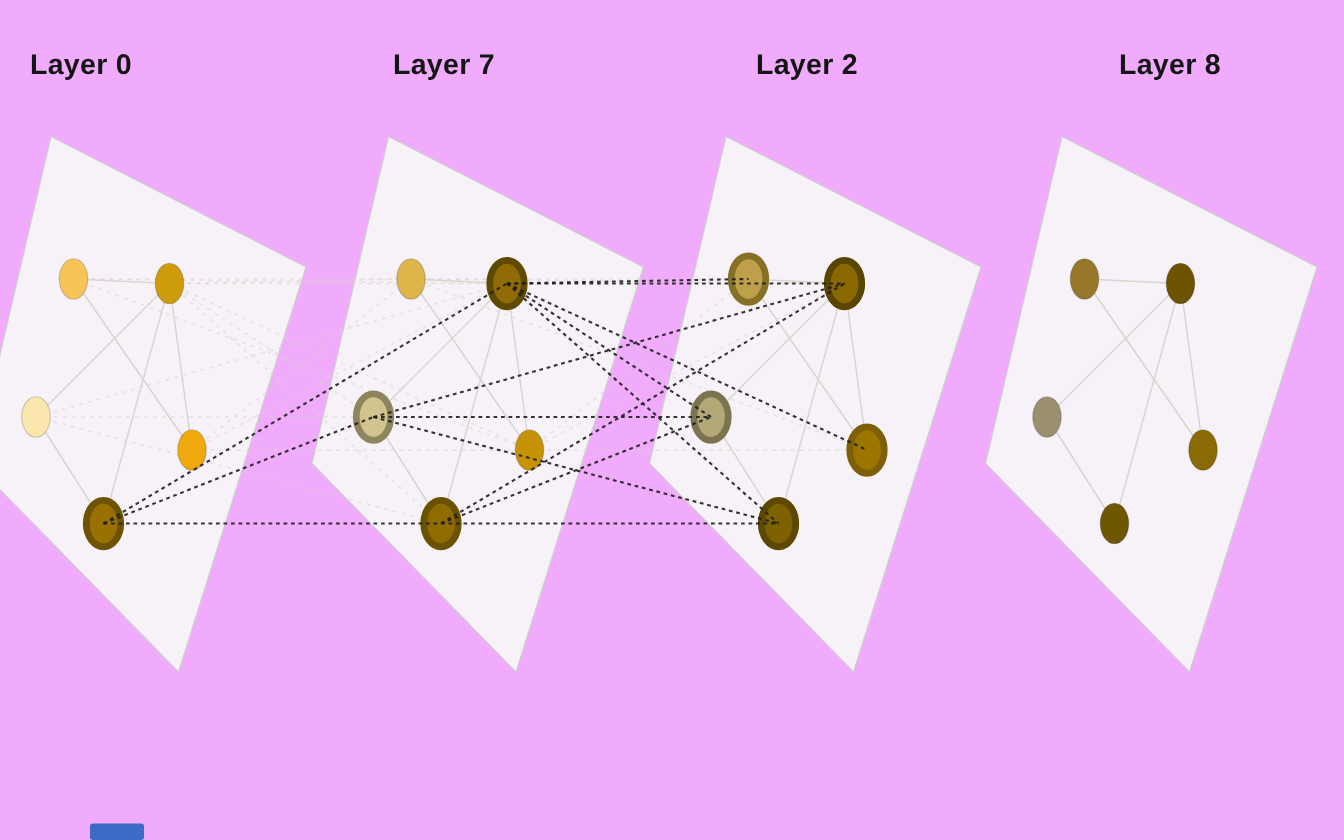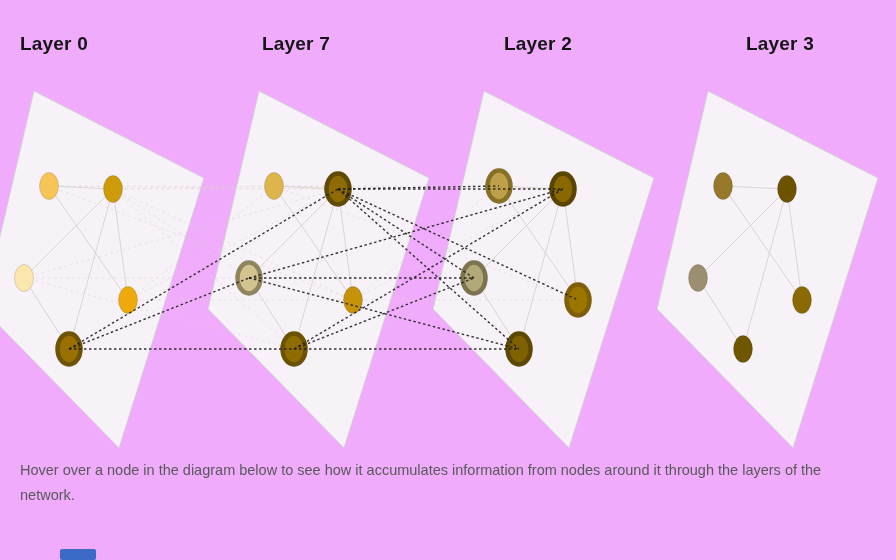--- a/index.html
+++ b/index.html
@@ -106,19 +106,18 @@
       <line x1="249" y1="278" x2="474" y2="278" stroke="#1f1f1f" stroke-width="1.4" stroke-dasharray="2.5 2.5" stroke-opacity="0.9"></line>
       <line x1="249" y1="278" x2="519" y2="349" stroke="#1f1f1f" stroke-width="1.4" stroke-dasharray="2.5 2.5" stroke-opacity="0.9"></line>
       <line x1="294" y1="349" x2="563" y2="189" stroke="#1f1f1f" stroke-width="1.4" stroke-dasharray="2.5 2.5" stroke-opacity="0.9"></line>
       <line x1="294" y1="349" x2="474" y2="278" stroke="#1f1f1f" stroke-width="1.4" stroke-dasharray="2.5 2.5" stroke-opacity="0.9"></line>
       <line x1="294" y1="349" x2="519" y2="349" stroke="#1f1f1f" stroke-width="1.4" stroke-dasharray="2.5 2.5" stroke-opacity="0.9"></line>
     </svg>
 
   <div class="layer-title" style="left: 20px;">Layer 0</div>
   <div class="layer-title" style="left: 262px;">Layer 7</div>
   <div class="layer-title" style="left: 504px;">Layer 2</div>
-  <div class="layer-title" style="left: 746px;">Layer 3</div>
+  <div class="layer-title" style="left: 746px;">Layer 8</div>
 
-  <div class="caption">Hover over a node in the diagram below to see how it accumulates information from nodes around it through the layers of the network.</div>
 
   <div class="hscroll-thumb" style="background: rgb(59, 107, 199);"></div>
 
 </div>
 
 </body></html>

